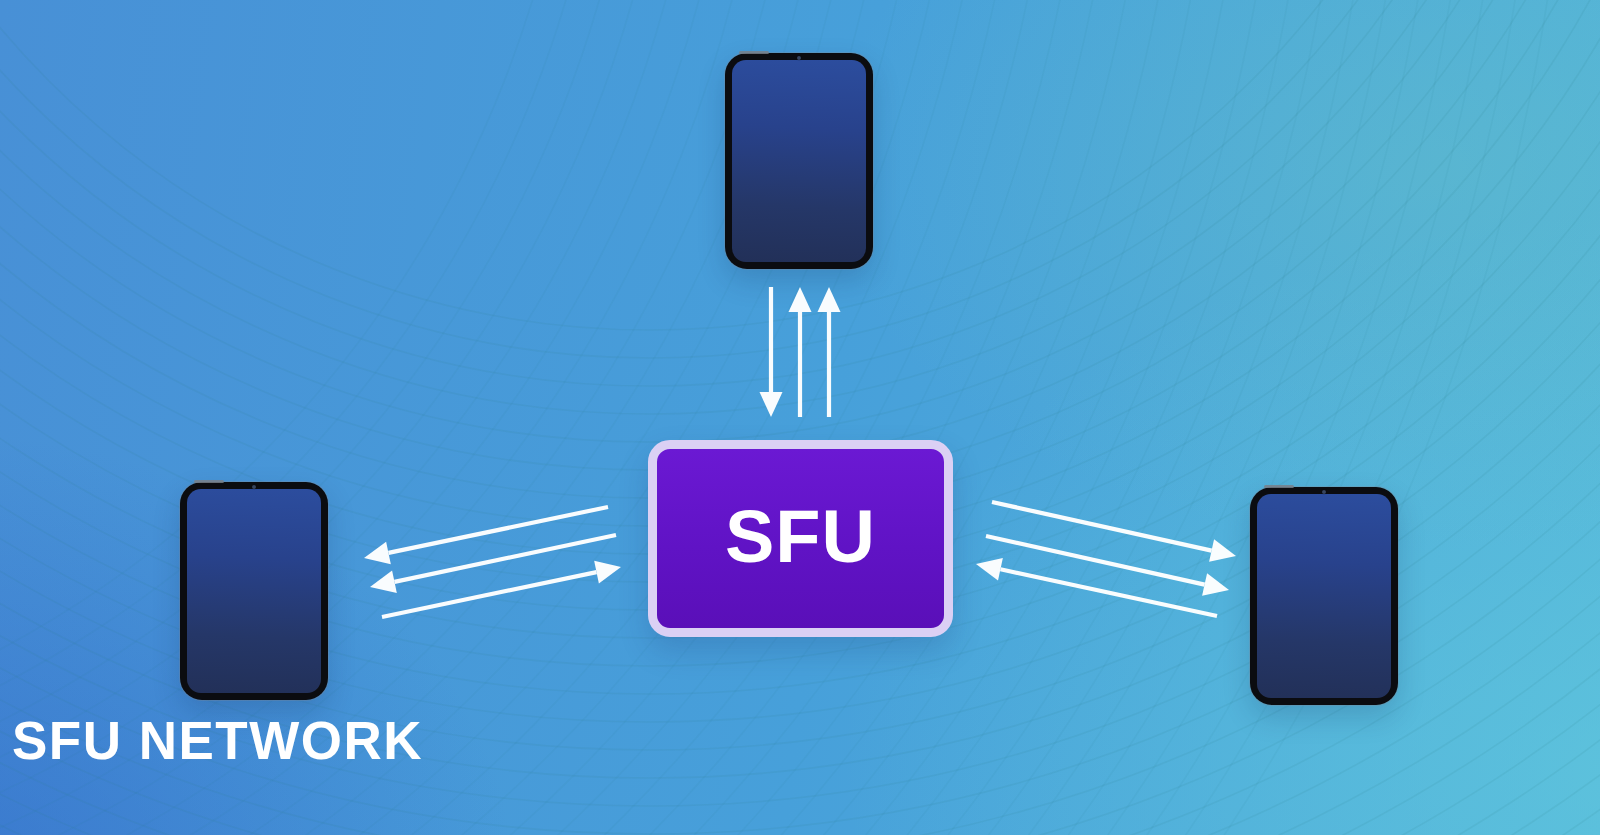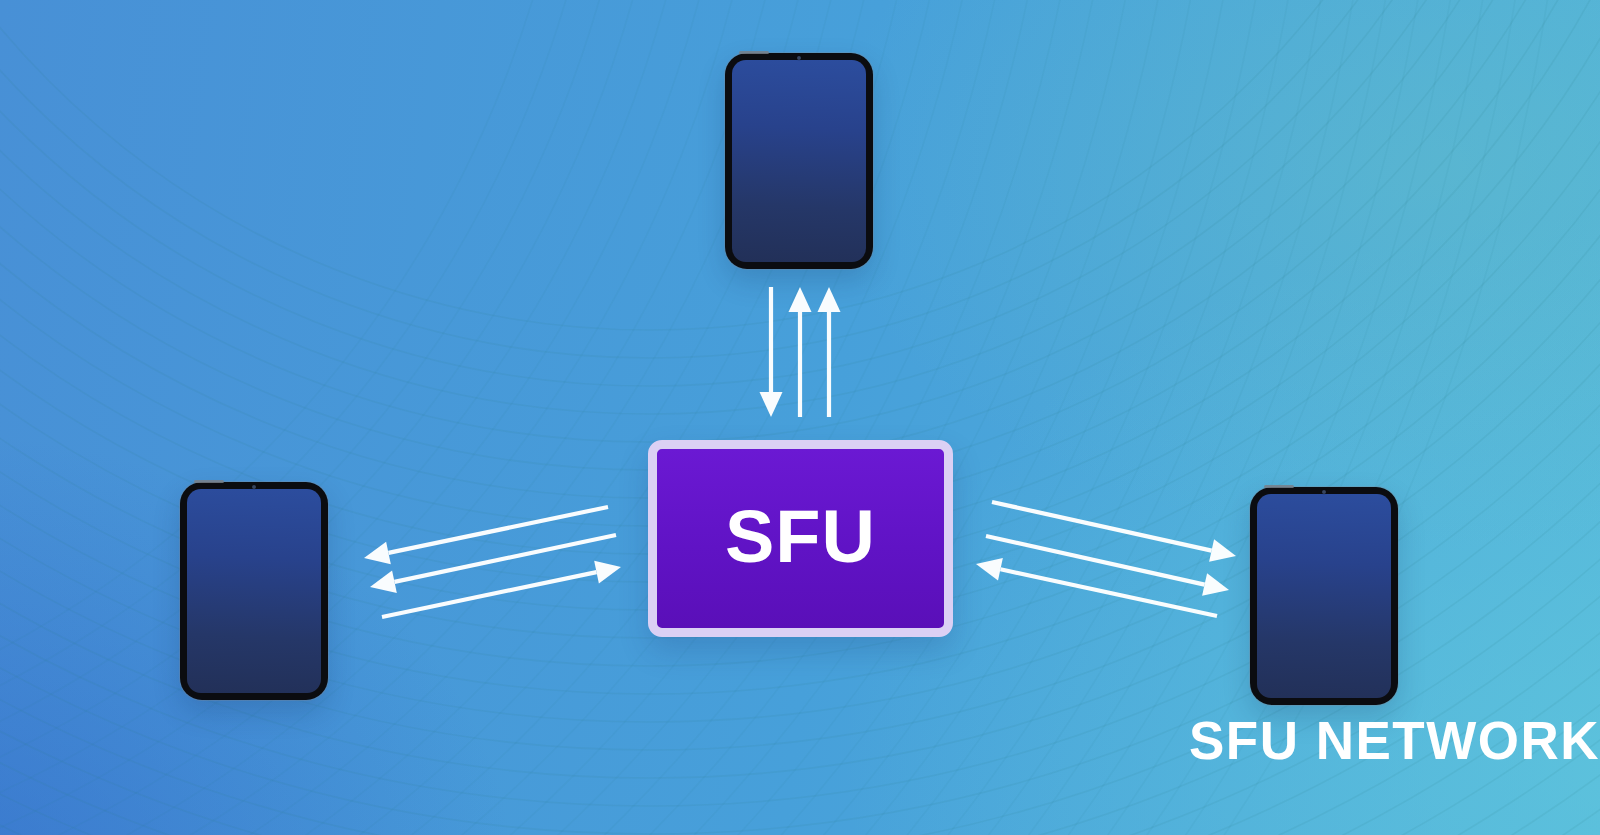--- a/index.html
+++ b/index.html
@@ -41,35 +41,35 @@
   }
   .tablet-top  {left:725px; top:53px;  width:148px;height:216px;}
   .tablet-left {left:180px; top:482px; width:148px;height:218px;}
   .tablet-right{left:1250px;top:487px; width:148px;height:218px;}
 
   
   .sfu{
     position:absolute;left:648px;top:440px;width:305px;height:197px;
     box-sizing:border-box;
     border:9px solid var(--sfu-border,#dbd0f4);
-    border-radius:14px;
+    border-radius:22px;
     background:linear-gradient(180deg,#6b19d3 0%, var(--sfu-fill,#6013c5) 55%, #5a0fb8 100%);
     display:flex;align-items:center;justify-content:center;
     box-shadow:0 14px 30px rgba(24,42,104,0.18);
   }
   .sfu-label{
     color:var(--text,#ffffff);
     font-size:74px;font-weight:800;letter-spacing:1px;
     line-height:1;transform:translateY(-2px);
   }
 
   
   .caption{
-    position:absolute;left:4px;right:0;top:712px;
-    text-align:right;color:var(--text,#ffffff);
+    position:absolute;left:12px;right:0;top:712px;
+    text-align:left;color:var(--text,#ffffff);
     font-size:53px;font-weight:800;letter-spacing:1.5px;line-height:1.1;
   }
 </style>
 </head>
 <body>
 
 <div class="stage">
 
   <svg class="layer" viewBox="0 0 1600 835" id="contours">
       <circle cx="650" cy="-520" r="850" fill="none" stroke="#2d7d88" stroke-opacity="0.11" stroke-width="1.6"></circle>

